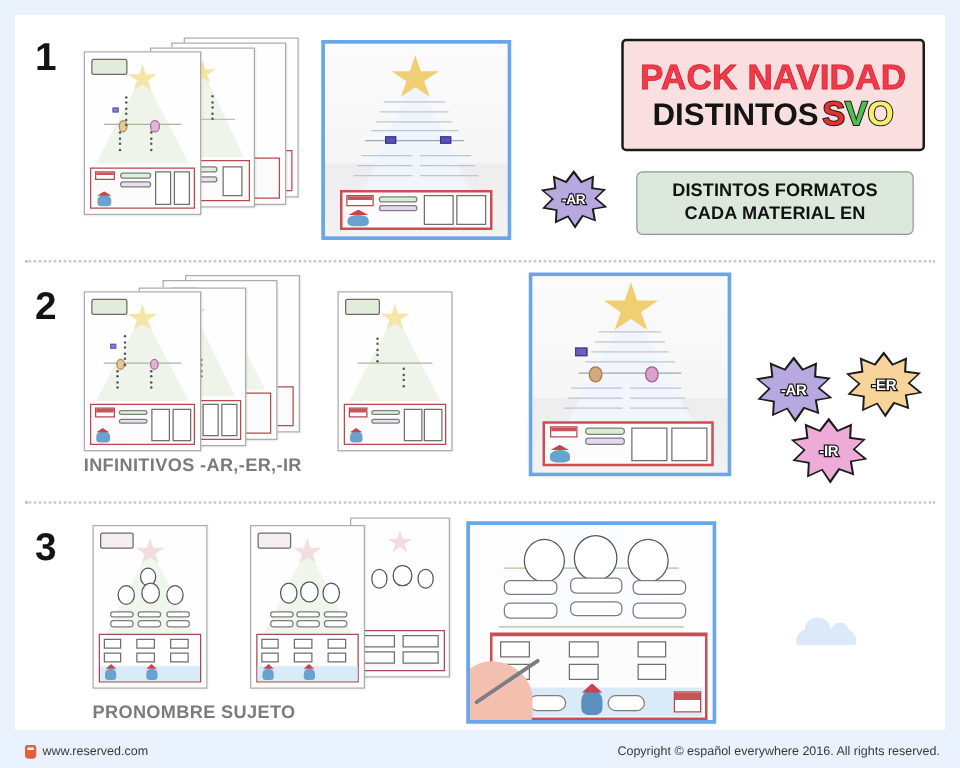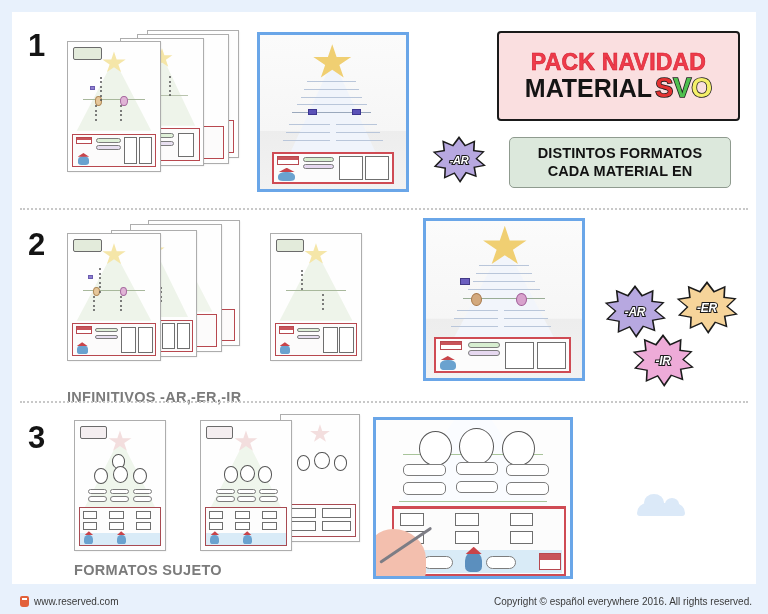--- a/index.html
+++ b/index.html
@@ -180,21 +180,21 @@
   .title-box {
     position: absolute;
     background: #fadfe0;
     border: 2.5px solid #1a1a1a;
     border-radius: 4px;
     display: flex; flex-direction: column;
     align-items: center; justify-content: center;
   }
   .t-line1 {
     color: #ef3b4a;
-    font-size: 23px; font-weight: bold;
+    font-size: 28px; font-weight: bold;
     letter-spacing: 0.2px;
     -webkit-text-stroke: 0.6px #d02030;
     line-height: 1.05;
   }
   .t-line2 {
     font-size: 25px; font-weight: bold;
     color: #141414; line-height: 1.05;
     display: flex; align-items: baseline; gap: 3px;
   }
   .svo { font-size: 27px; font-weight: bold; letter-spacing: 0px; }
@@ -215,21 +215,20 @@
     font-size: 14.5px; font-weight: bold;
     color: #121212; letter-spacing: 0.1px;
   }
 
   
   .burst {
     position: absolute;
     display: flex; align-items: center; justify-content: center;
     clip-path: polygon(50% 0%, 62% 18%, 80% 9%, 79% 29%, 98% 32%, 84% 47%, 100% 62%, 80% 66%, 83% 86%, 64% 78%, 52% 98%, 41% 79%, 22% 89%, 23% 68%, 3% 64%, 17% 48%, 1% 33%, 21% 29%, 19% 9%, 38% 18%);
     filter: drop-shadow(1px 1.5px 0.8px rgba(0,0,0,0.45));
-    font-style: italic;
   }
   .burst.outline {
     background: #1c1c1c;
   }
   .burst .inner {
     position: absolute; inset: 3px;
     clip-path: polygon(50% 0%, 62% 18%, 80% 9%, 79% 29%, 98% 32%, 84% 47%, 100% 62%, 80% 66%, 83% 86%, 64% 78%, 52% 98%, 41% 79%, 22% 89%, 23% 68%, 3% 64%, 17% 48%, 1% 33%, 21% 29%, 19% 9%, 38% 18%);
   }
   .burst .txt {
     position: relative; z-index: 3;
@@ -415,21 +414,21 @@
       </div>
 
       <div class="burst outline" style="left:420px; top:124px; width:54px; height:48px;">
         <div class="inner" style="background:#b7a8e0;"></div>
         <span class="txt">-AR</span>
       </div>
 
       <div class="title-box" style="left:485px; top:19px; width:243px; height:90px;">
         <div class="t-line1">PACK NAVIDAD</div>
         <div class="t-line2">
-          <span>MATERIAL</span>
+          <span>DISTINTOS</span>
           <span class="svo"><span class="s">S</span><span class="v">V</span><span class="o">O</span></span>
         </div>
       </div>
 
       <div class="sub-box" style="left:497px; top:125px; width:222px; height:51px;">
         <span>DISTINTOS FORMATOS</span>
         <span>CADA MATERIAL EN</span>
       </div>
     </div>
 
@@ -552,21 +551,21 @@
             </div>
           <div class="pill" style="left:27%; top:12%; width:28%; height:14%; background:#dff0d8;"></div>
           <div class="pill" style="left:27%; top:34%; width:28%; height:14%; background:#e8dff0;"></div>
           <div class="sq" style="left:59%; top:8%; width:18%; height:84%;"></div>
           <div class="sq" style="left:79%; top:8%; width:18%; height:84%;"></div>
           <div class="kid" style="left:5%; bottom:4%; width:13%; height:28%;"></div>
           <div class="kidhat" style="left:5%; bottom:30%; width:13%; height:12%;"></div>
         </div>
       </div>
 
-      <div class="sect-label" style="left:55px; top:180px;">INFINITIVOS -AR,-ER,-IR</div>
+      <div class="sect-label" style="left:55px; top:156px;">INFINITIVOS -AR,-ER,-IR</div>
 
       <div class="photo" style="left:411px; top:9px; width:162px; height:163px;">
         <div class="bg"></div>
         <div class="ptree" style="left:16%; top:14%; width:68%; height:64%; clip-path:polygon(50% 0%, 100% 100%, 0% 100%); background:#f2f5fb;"></div>
         <div class="pstar" style="left:36%; top:3%; width:29%; padding-bottom:27%;"></div>
         <div class="pline" style="left:34%; top:28%; width:32%;"></div>
         <div class="pline" style="left:32%; top:33%; width:36%;"></div>
         <div class="pline" style="left:30%; top:38%; width:40%;"></div>
         <div class="pline" style="left:27%; top:43%; width:46%;"></div>
         <div class="pline" style="left:24%; top:49%; width:52%; background:#9aad96;"></div>
@@ -681,21 +680,21 @@
           <div class="sq" style="left:37%; top:36%; width:18%; height:24%;"></div>
           <div class="sq" style="left:70%; top:36%; width:18%; height:24%;"></div>
           <div class="blueband" style="left:1%; bottom:1%; width:98%; height:32%;"></div>
           <div class="kid" style="left:6%; bottom:3%; width:11%; height:26%;"></div>
           <div class="kidhat" style="left:6%; bottom:27%; width:11%; height:11%;"></div>
           <div class="kid" style="left:46%; bottom:3%; width:11%; height:26%;"></div>
           <div class="kidhat" style="left:46%; bottom:27%; width:11%; height:11%;"></div>
         </div>
       </div>
 
-      <div class="sect-label" style="left:62px; top:159px;">FORMATOS SUJETO</div>
+      <div class="sect-label" style="left:62px; top:159px;">PRONOMBRE SUJETO</div>
 
       <div class="photo" style="left:361px; top:14px; width:200px; height:162px;">
         <div class="bg" style="background:#fdfdfd;"></div>
         <div class="ptree" style="left:8%; top:0%; width:84%; height:60%; clip-path:polygon(50% -30%, 100% 100%, 0% 100%); background:#fafcff; border:none;"></div>
         <div class="pline" style="left:14%; top:22%; width:72%; background:#a8c49a;"></div>
         <div class="pline" style="left:12%; top:52%; width:76%; background:#a8c49a;"></div>
         <div class="circ" style="left:22%; top:7%; width:17%; padding-bottom:17%;"></div>
         <div class="circ" style="left:43%; top:5%; width:18%; padding-bottom:18%;"></div>
         <div class="circ" style="left:65%; top:7%; width:17%; padding-bottom:17%;"></div>
         <div class="pill" style="left:14%; top:28%; width:22%; height:8%;"></div>

